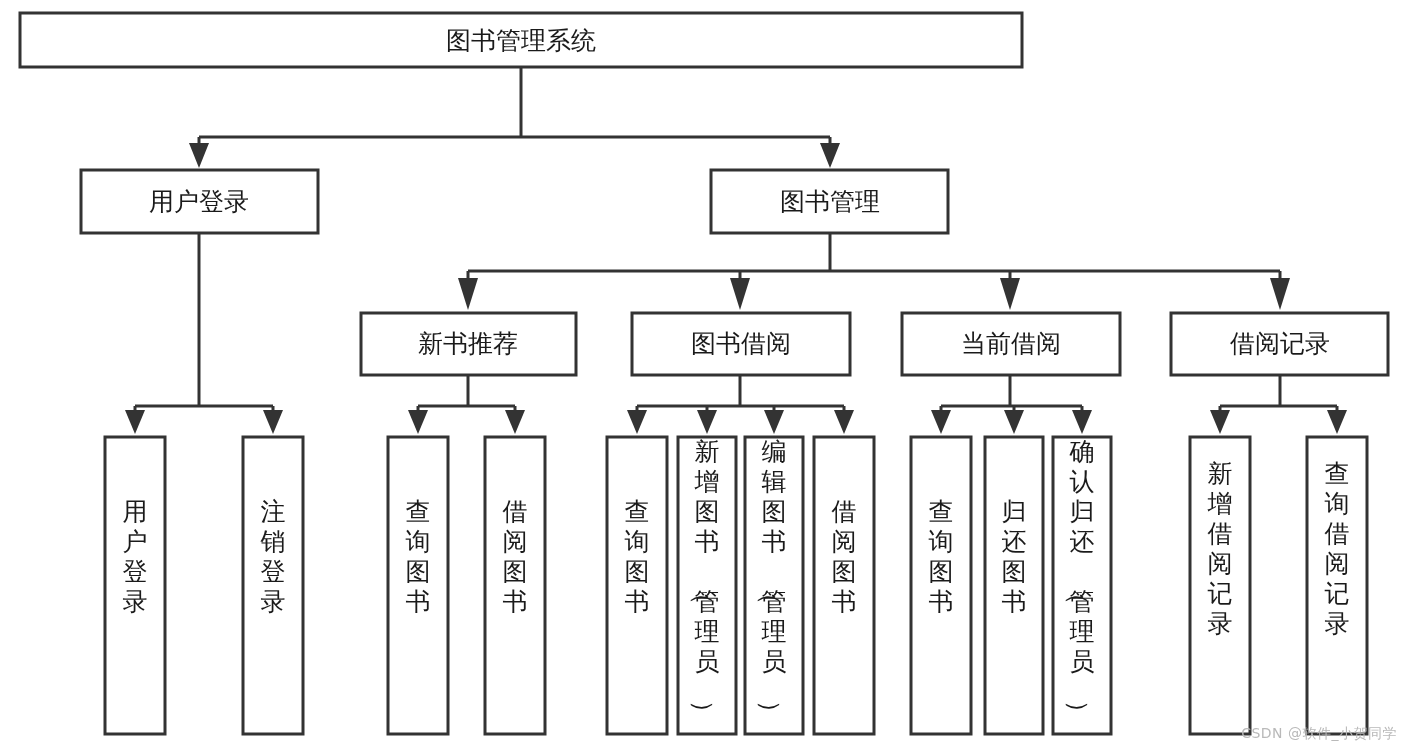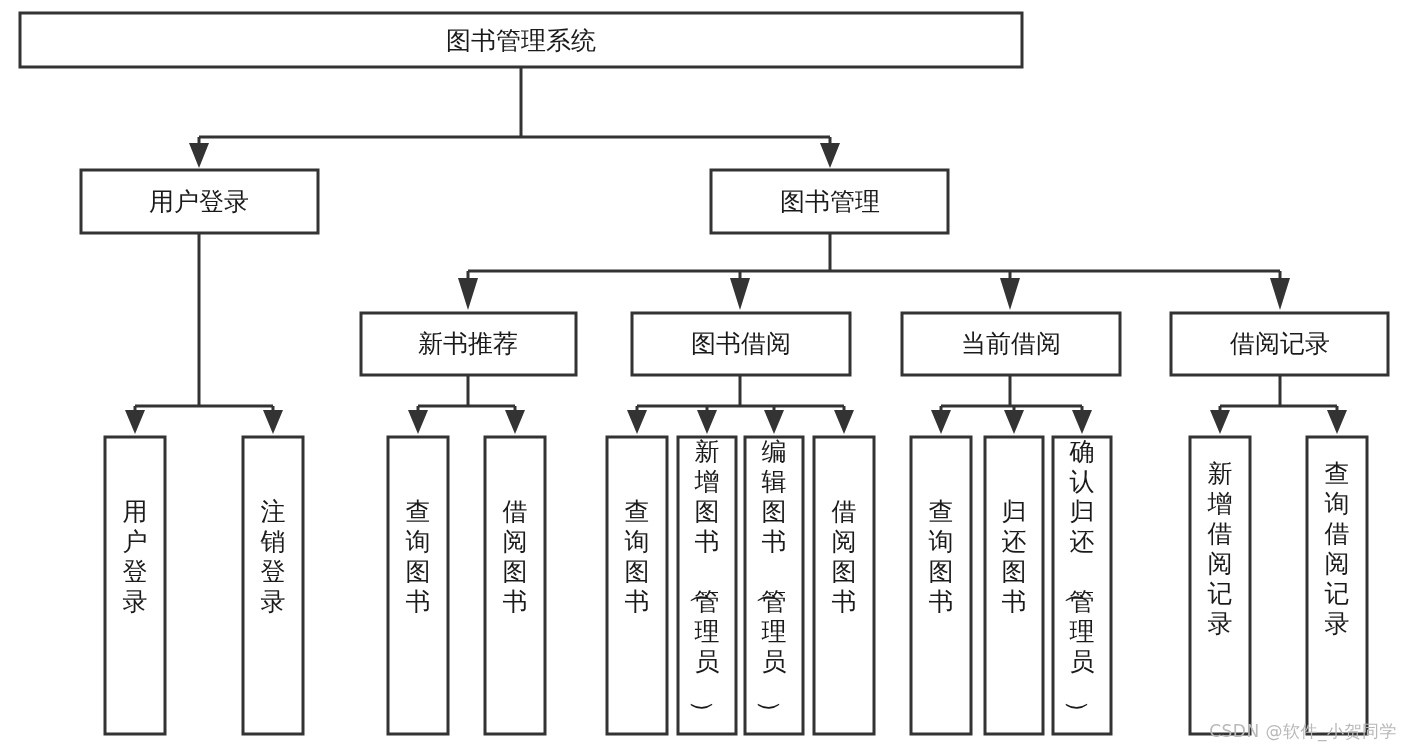--- a/index.html
+++ b/index.html
@@ -39,21 +39,21 @@
   }
   .arrow-head{
     fill:#333333;
     stroke:none;
   }
   .watermark{
     position:absolute;
     right:8px;
     bottom:4px;
     font-family:"DejaVu Sans","Liberation Sans",sans-serif;
-    font-size:17px;
+    font-size:14px;
     color:#b9b9b9;
     letter-spacing:0.5px;
     white-space:nowrap;
     user-select:none;
   }
 </style>
 </head>
 <body>
 
 <svg id="diagram" viewBox="0 0 1405 747" xmlns="http://www.w3.org/2000/svg">

